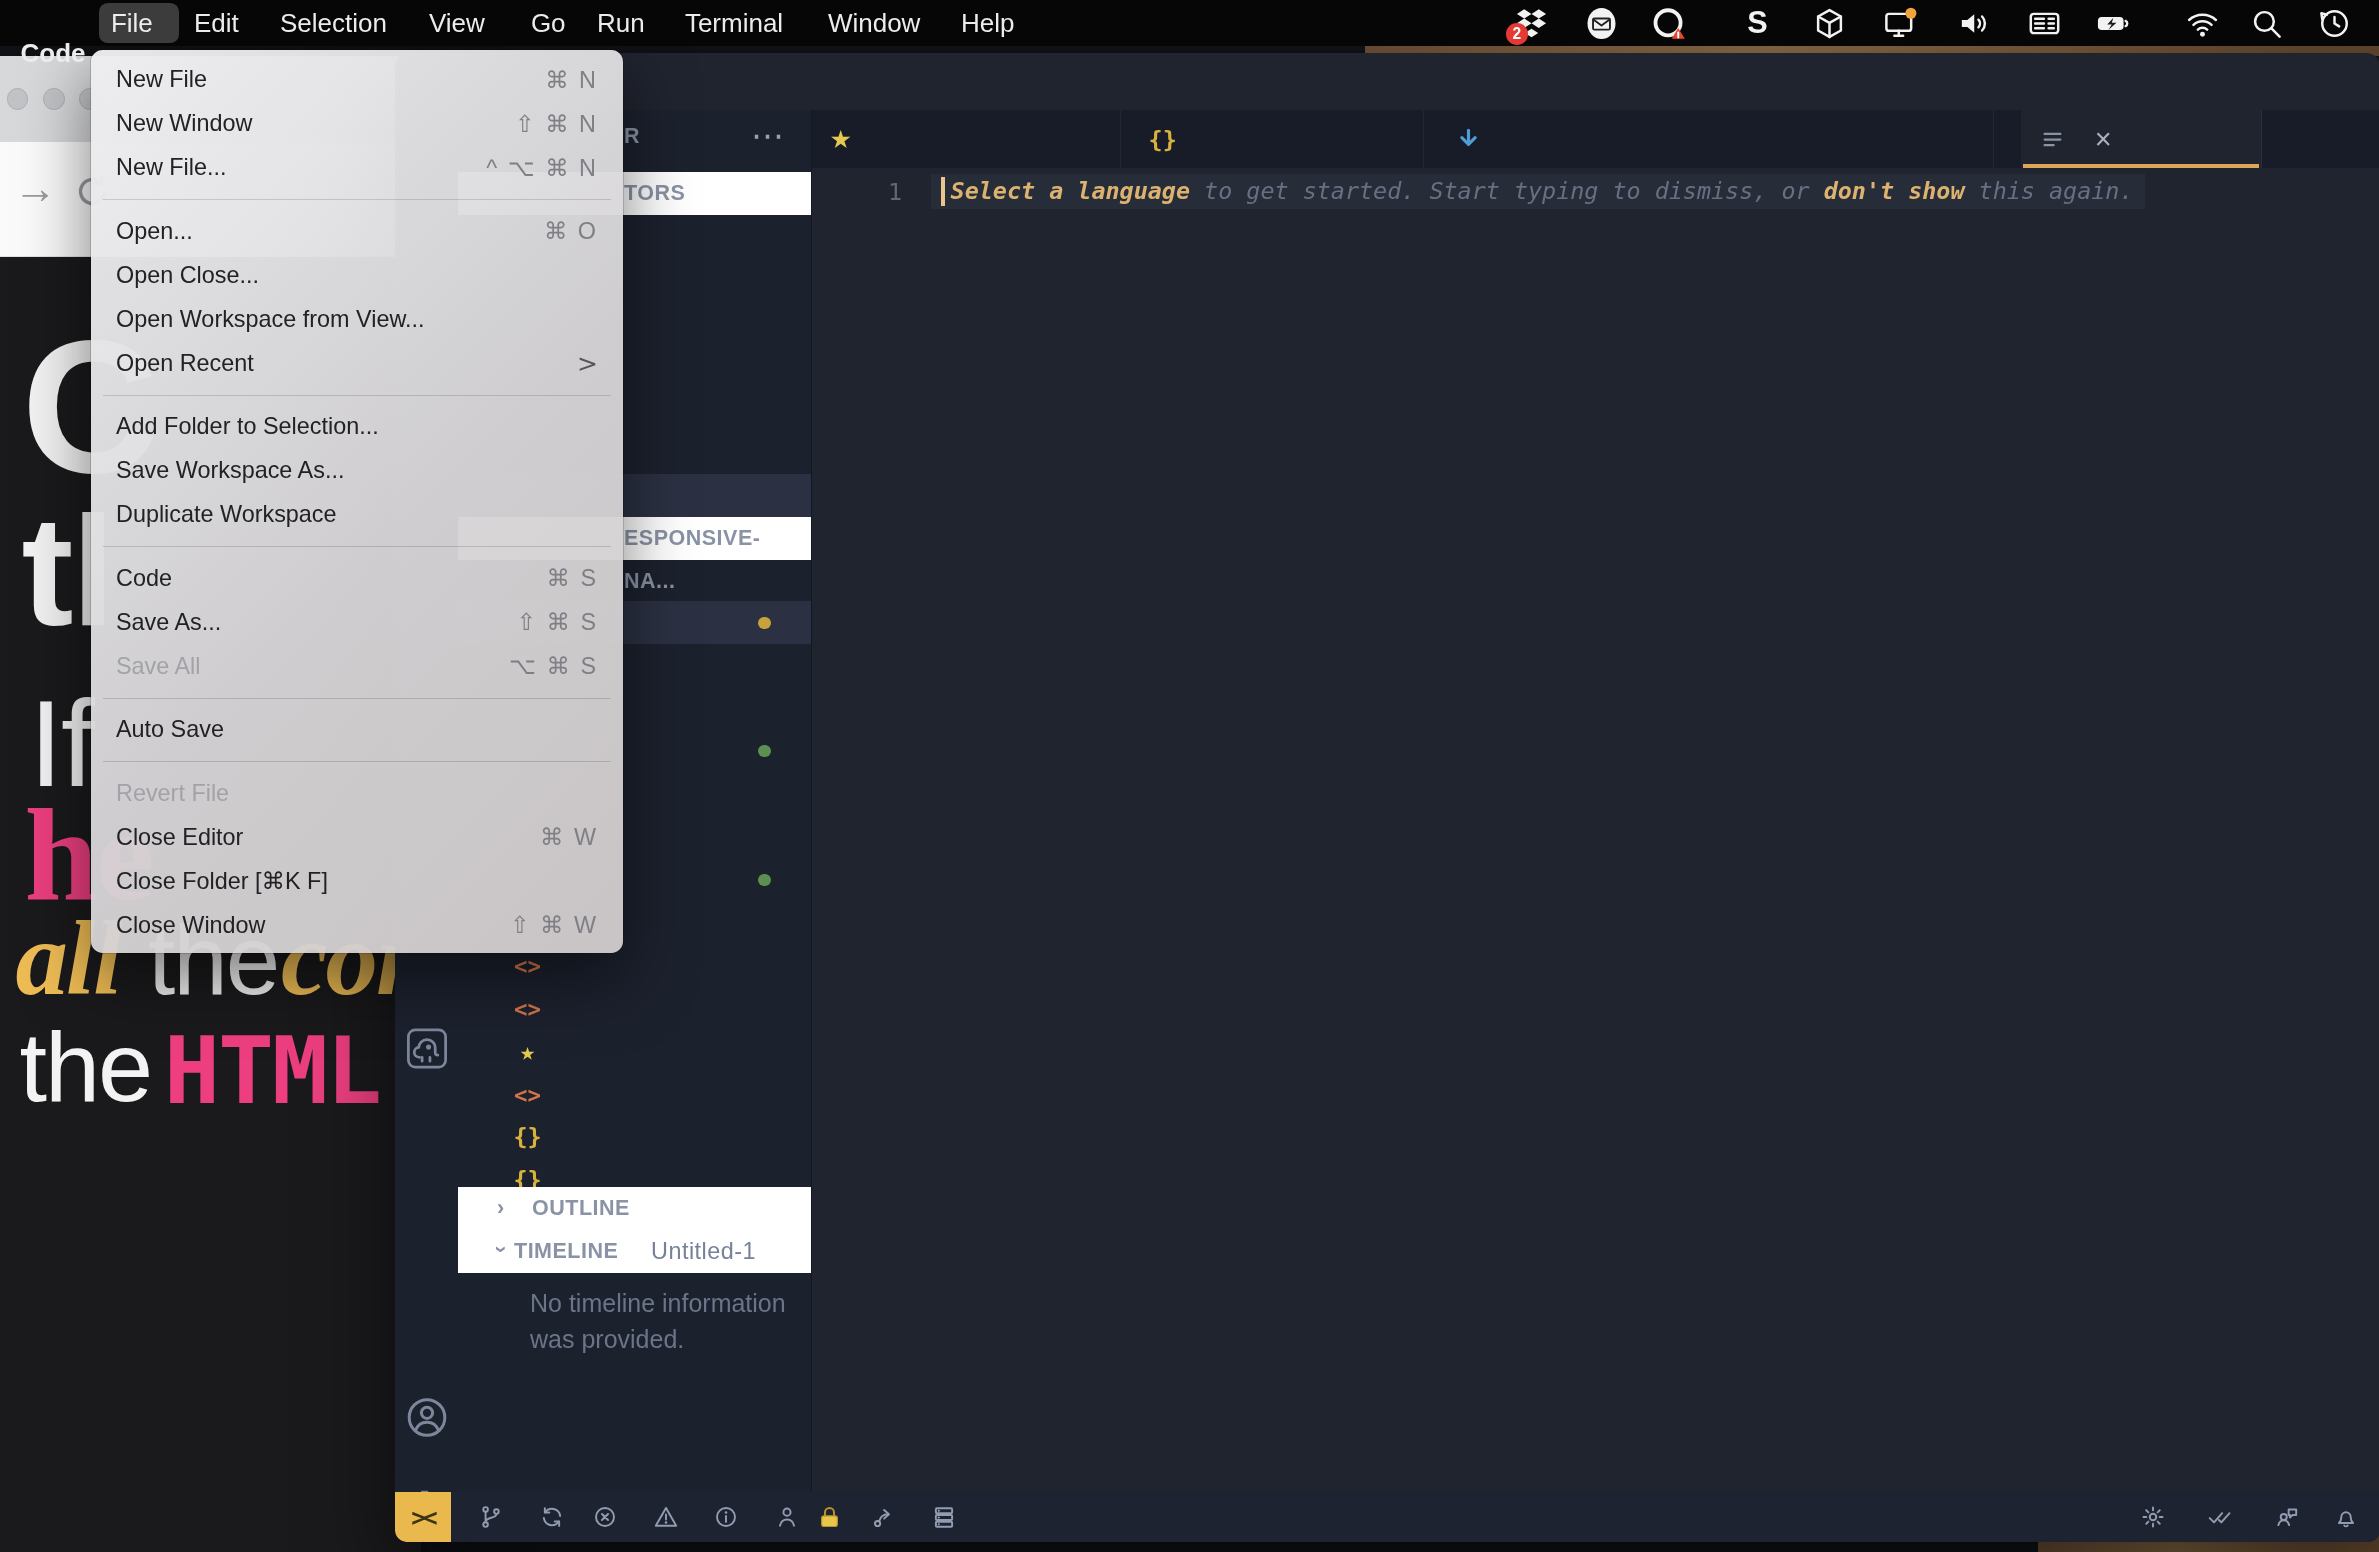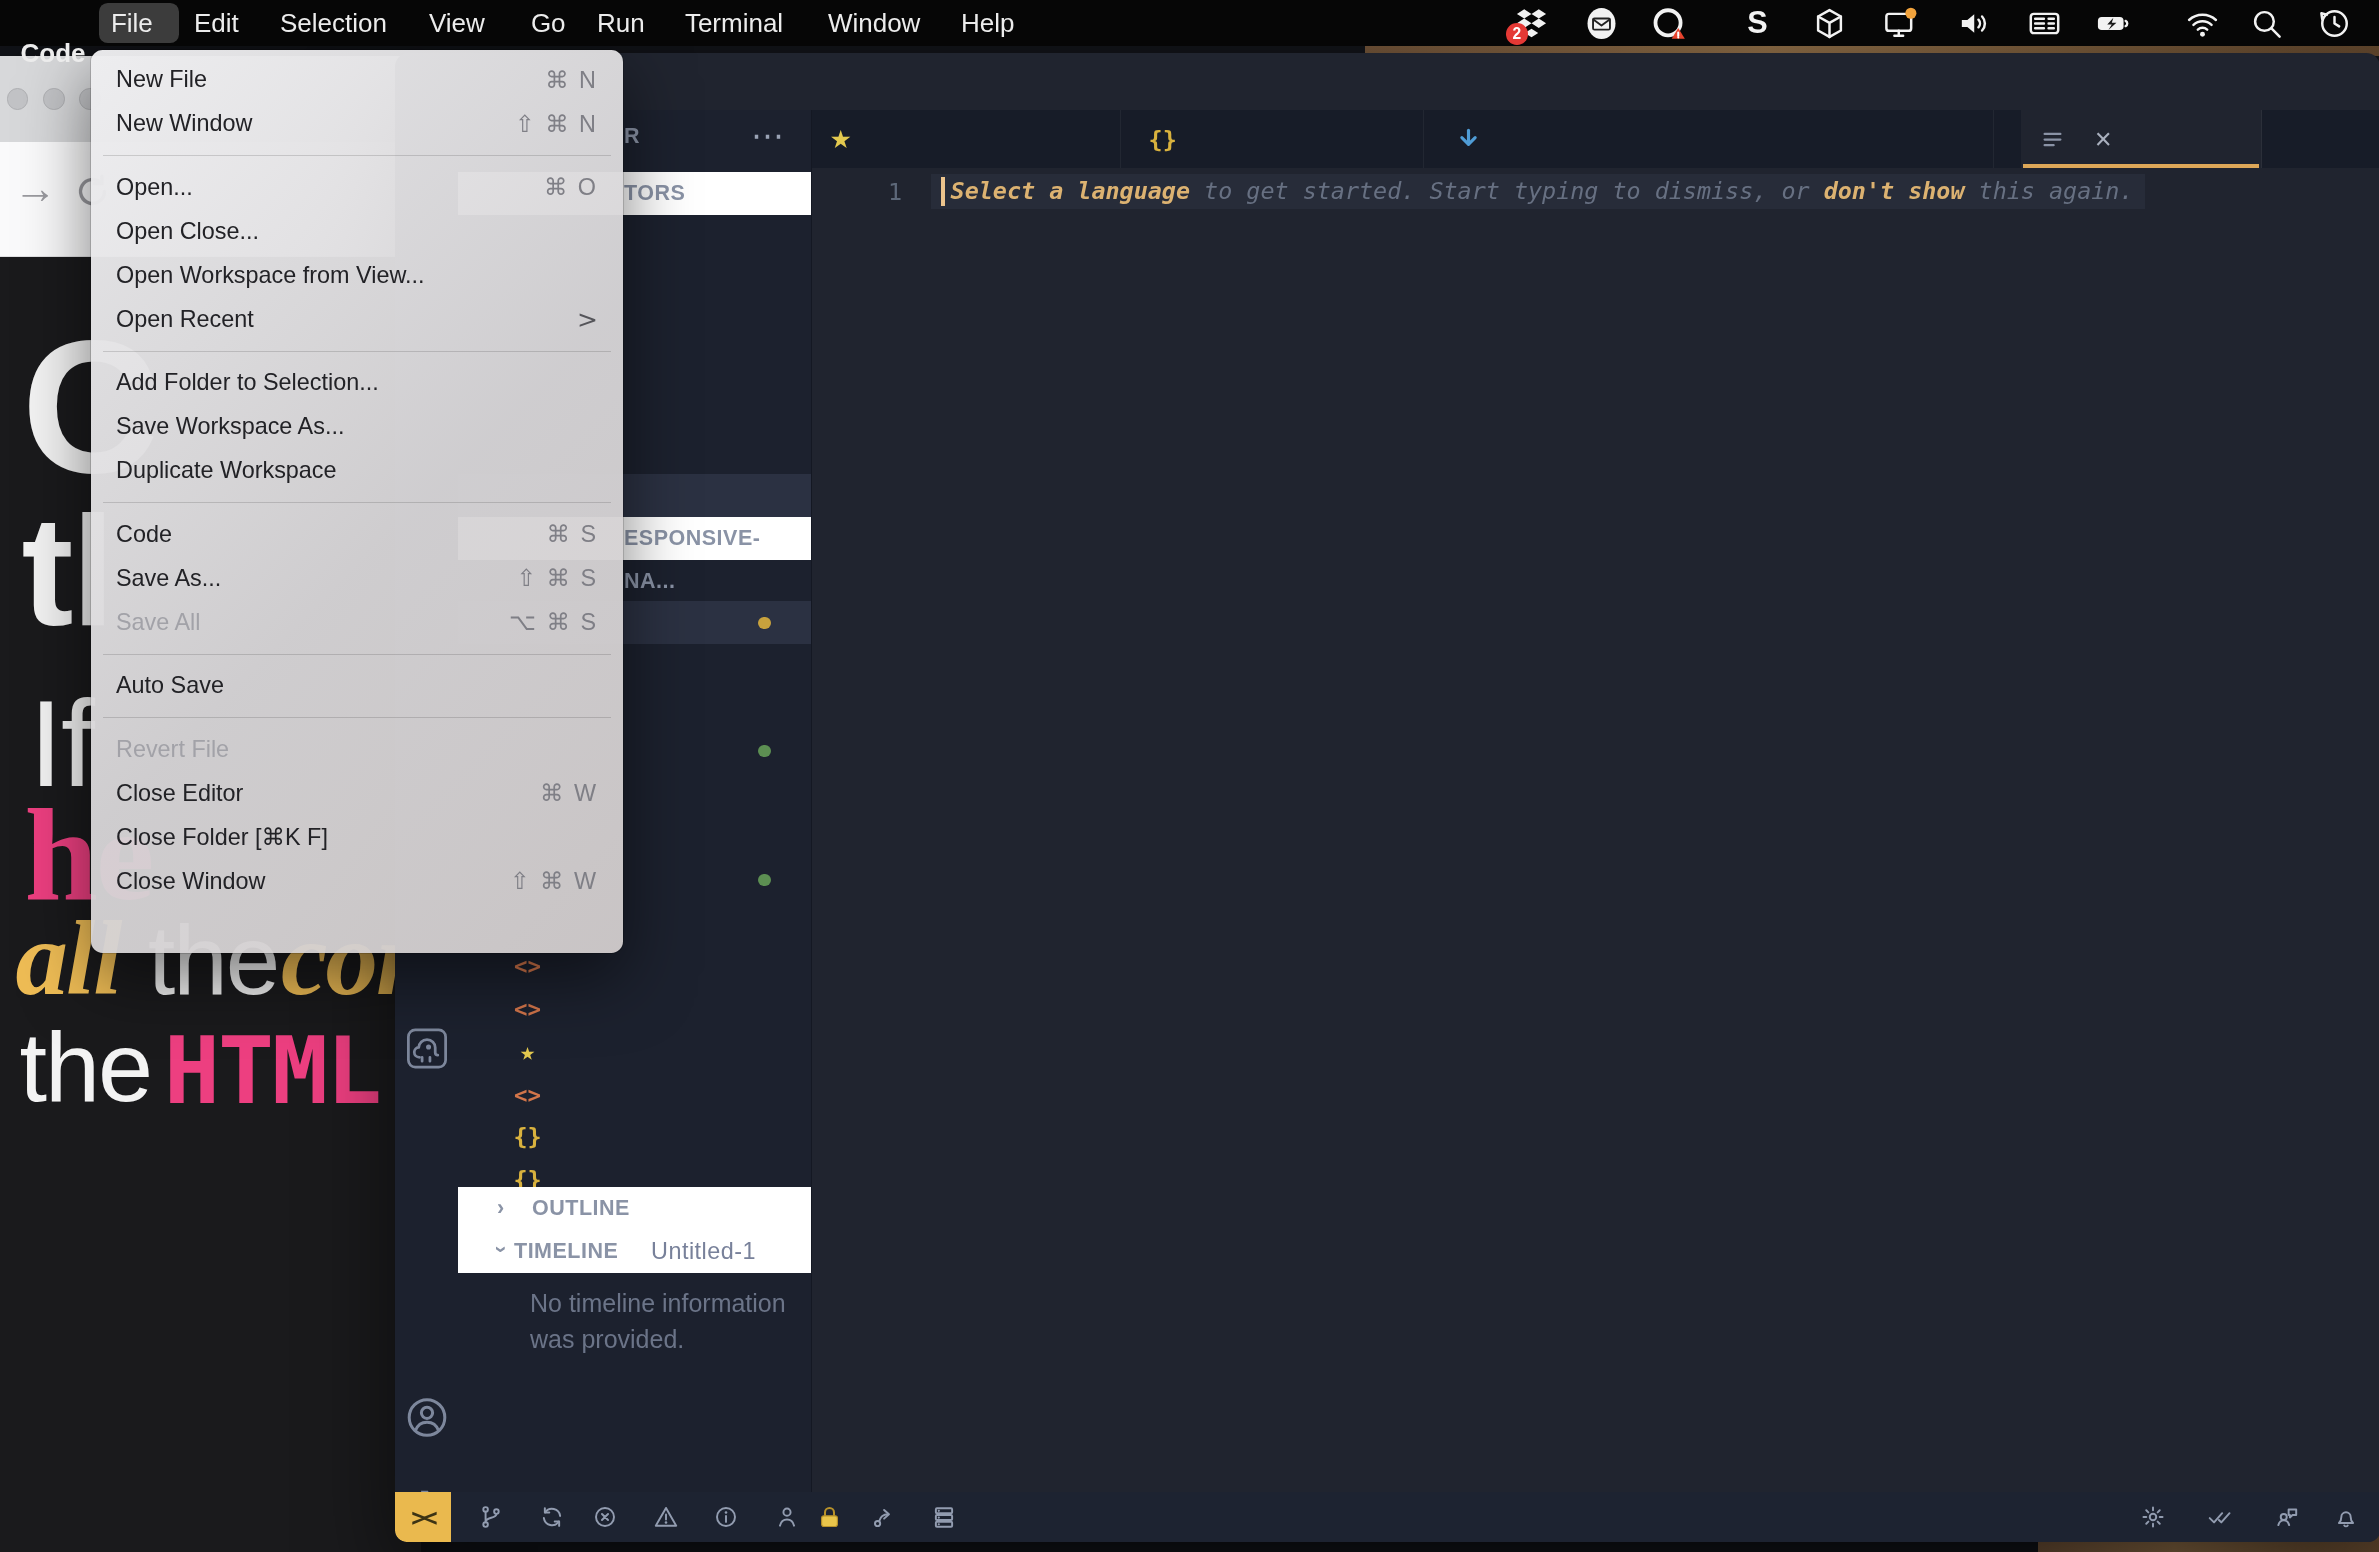--- a/index.html
+++ b/index.html
@@ -411,20 +411,24 @@
   </div>
 
   <div id="filemenu">
       <div class="mi">
         <span class="lbl">New File</span>
         <span class="sc">⌘ N</span>
       </div>
       <div class="mi">
         <span class="lbl">New Window</span>
         <span class="sc">⇧ ⌘ N</span>
+      </div>
+      <div class="mi">
+        <span class="lbl">New File...</span>
+        <span class="sc">^ ⌥ ⌘ N</span>
       </div>
       <div class="msep">
         <div></div>
       </div>
       <div class="mi">
         <span class="lbl">Open...</span>
         <span class="sc">⌘ O</span>
       </div>
       <div class="mi">
         <span class="lbl">Open Close...</span>

